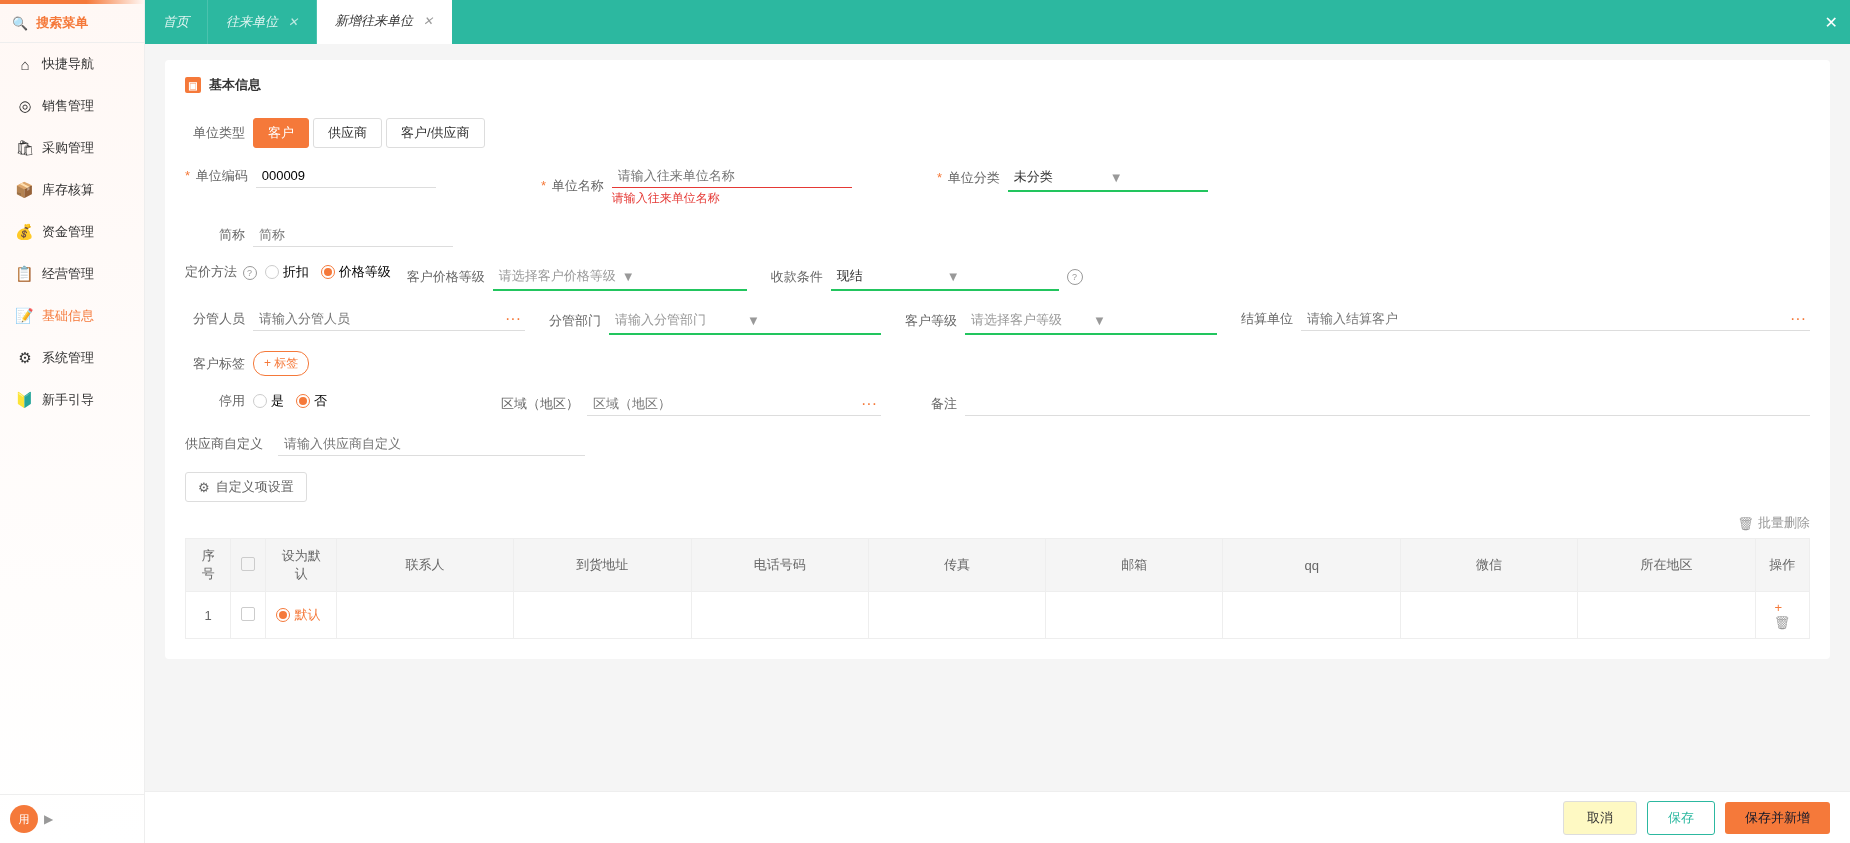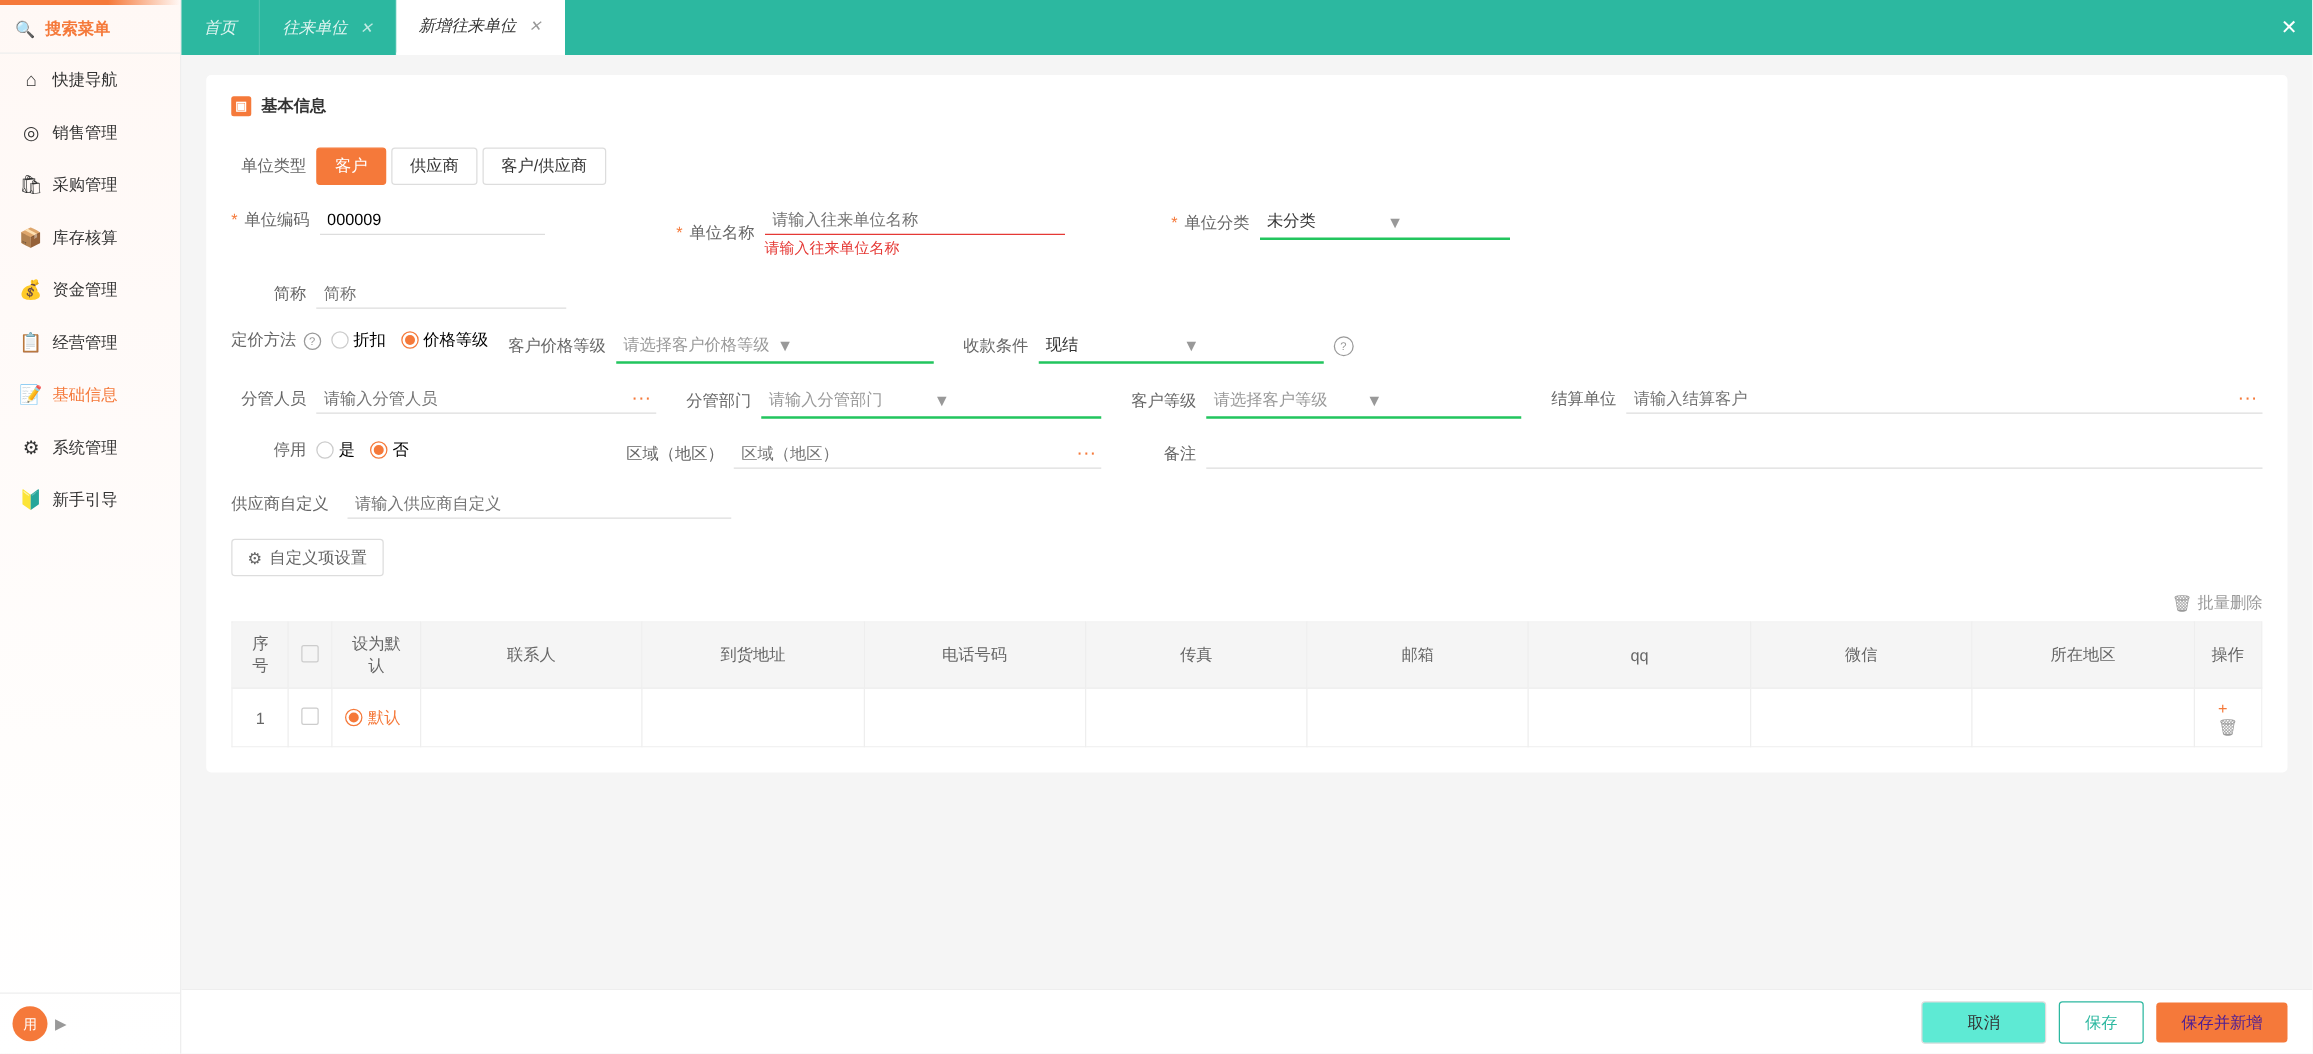--- a/index.html
+++ b/index.html
@@ -293,42 +293,42 @@
       background: #fff;
       border-top: 1px solid #eee;
       display: flex;
       align-items: center;
       justify-content: flex-end;
       gap: 10px;
       padding: 0 20px;
       flex-shrink: 0;
     }
     .btn-cancel {
-      padding: 7px 36px;
+      padding: 7px 23px;
       border: 1px solid #ddd;
-      background: #5eead4;
+      background: #fef9c3;
       border-radius: 3px;
       cursor: pointer;
       font-size: 13px;
       color: #333;
     }
     .btn-save {
       padding: 7px 20px;
       border: 1px solid #2cb8a0;
       background: #fff;
       color: #2cb8a0;
       border-radius: 3px;
       cursor: pointer;
       font-size: 13px;
     }
     .btn-save-new {
       padding: 7px 20px;
       border: none;
       background: #f5793a;
-      color: #4c1d95;
+      color: #0f172a;
       border-radius: 3px;
       cursor: pointer;
       font-size: 13px;
     }
 
     .batch-delete {
       display: flex;
       justify-content: flex-end;
       padding: 4px 0 6px;
       color: #999;
@@ -559,20 +559,26 @@
         </div>
         <div class="form-group">
           <span class="form-label">结算单位</span>
           <div class="input-with-dots">
             <input type="text" class="form-input" style="border: none;" placeholder="请输入结算客户">
             <span class="dots-btn">···</span>
           </div>
         </div>
       </div>
 
+      <div class="form-row">
+        <div class="form-group">
+          <span class="form-label">客户标签</span>
+          <button class="tag-btn">+ 标签</button>
+        </div>
+      </div>
 
       <div class="form-row">
         <div class="form-group" style="max-width:300px;">
           <span class="form-label">停用</span>
           <div class="radio-group" id="disable-radios">
               <div class="radio-item">
       <div class="radio-outer ">
         
       </div>
       <span>是</span>

